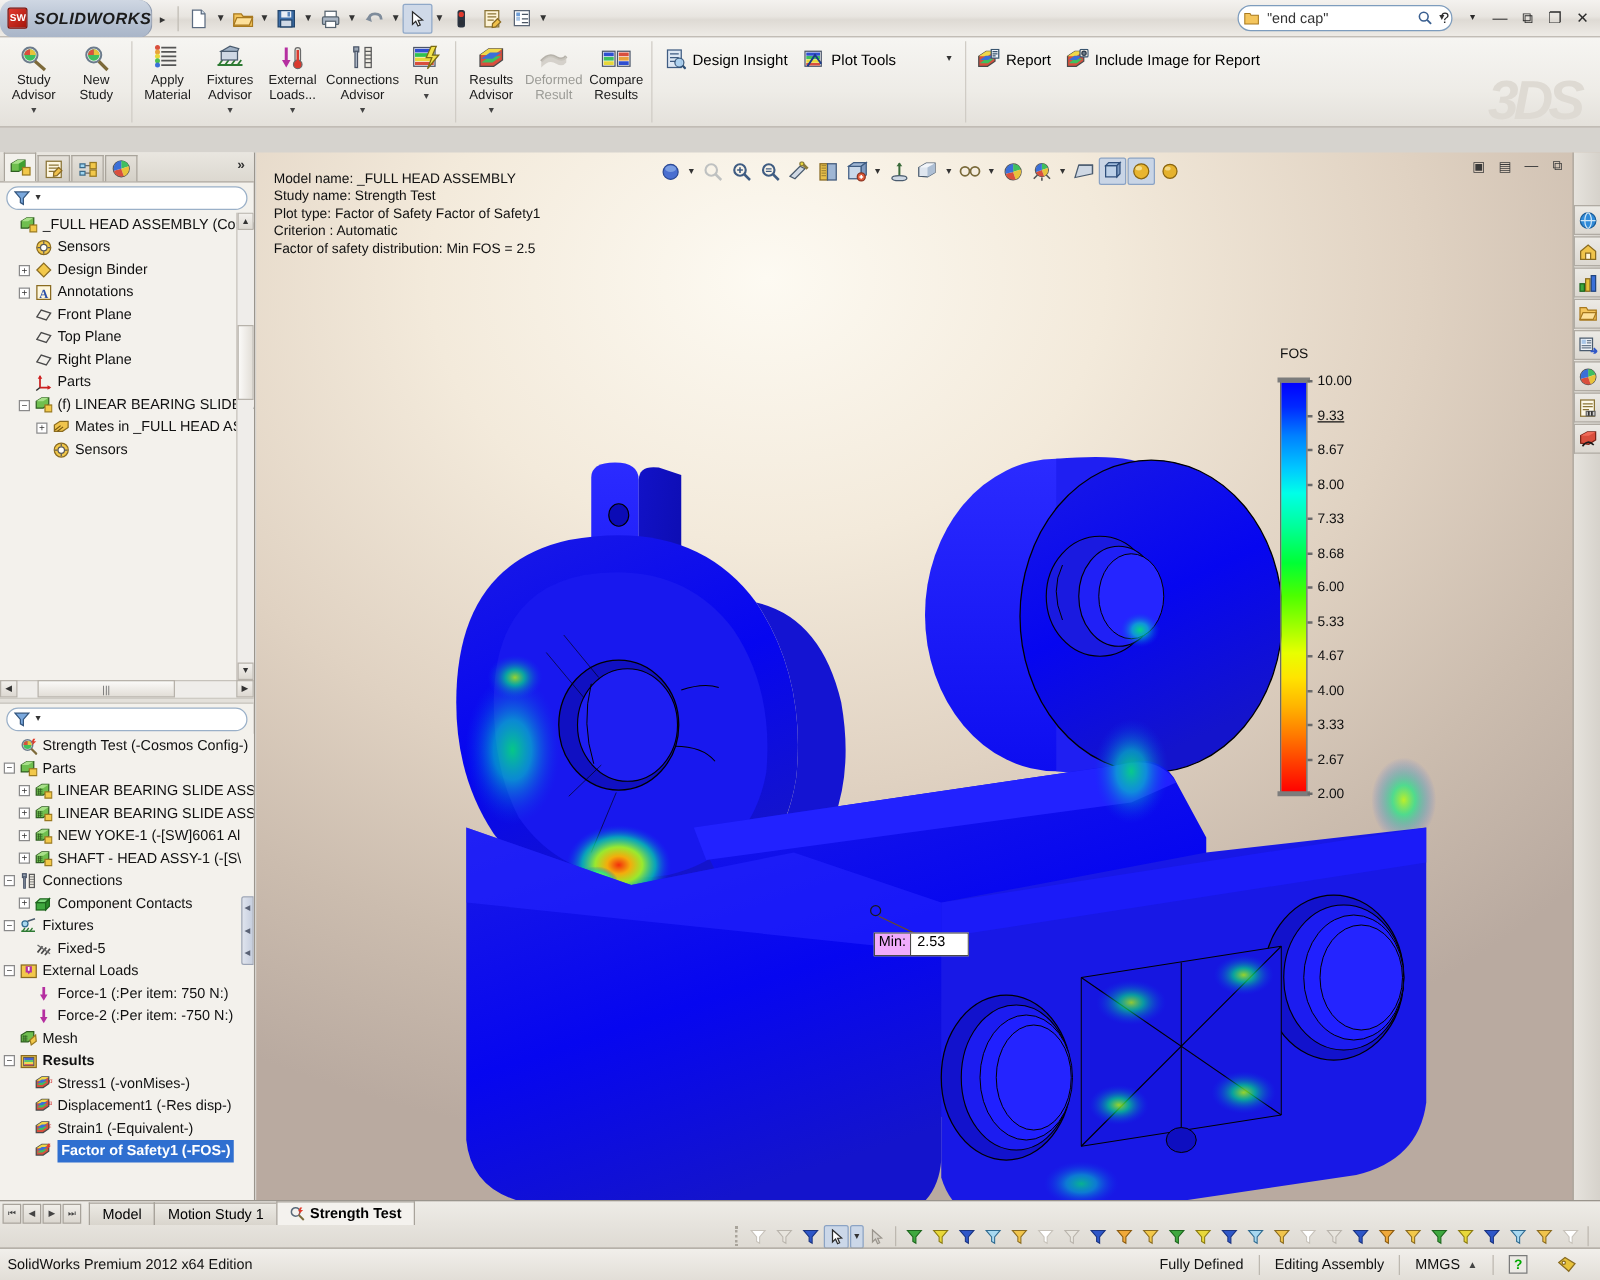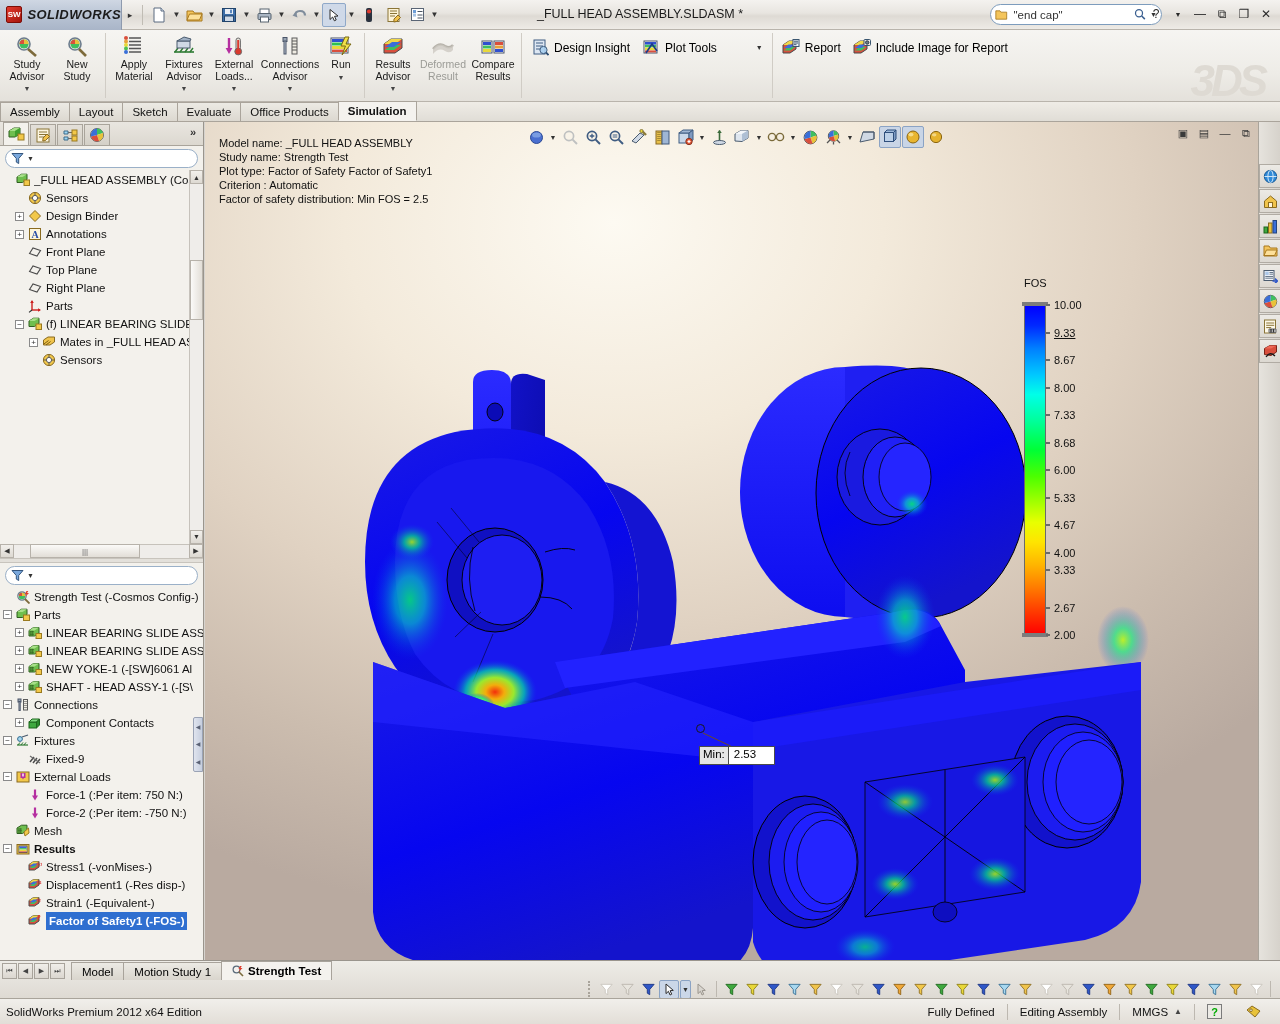--- a/index.html
+++ b/index.html
@@ -17,21 +17,21 @@
   .titlebar {
     position:absolute; left:0; top:0; width:1280px; height:30px;
     background:linear-gradient(to bottom,#f4f2ef 0%, #e8e5e0 45%, #dedad4 55%, #eeebe6 100%);
     border-bottom:1px solid #b9b4ac;
     display:flex; align-items:center;
   }
   .sw-logo {
     width:122px; height:30px;
     background:linear-gradient(to bottom,#cfd7e3 0%,#b9c4d4 50%,#a9b5c8 100%);
     border-right:1px solid #8e9aae;
-    display:flex; align-items:center; gap:5px; padding-left:6px;
+    display:flex; align-items:center; gap:5px; padding-left:6px;border-radius:11px;
   }
   .sw-mark {
     width:17px;height:17px;border-radius:2px;
     background:linear-gradient(135deg,#e23a2e,#a5150c);
     border:1px solid #7d0d06;
     color:#fff;font-size:8px;font-weight:bold;
     display:flex;align-items:center;justify-content:center;
     font-family:"Liberation Sans",sans-serif;
   }
   .sw-name { font-size:13px; font-weight:bold; font-style:italic; letter-spacing:.4px; color:#1b1b1b; }
@@ -221,21 +221,21 @@
   .ltick {
     position:absolute; left:0; display:flex; align-items:center; gap:4px;
     font-size:11px; color:#111; transform:translateY(-50%);
   }
   .ltick .dash { width:4px; height:2px; background:#6a6a6a; }
 
   .minlabel {
     position:absolute; left:494px; top:624px; display:flex; align-items:stretch;
     height:19px; border:1px solid #4a4a4a; background:#fff; font-size:11.5px;
   }
-  .minlabel .k { background:#e5e5e5; padding:1px 3px 0 3px; border-right:1px solid #4a4a4a; }
+  .minlabel .k { background:#f0abfc; padding:1px 3px 0 3px; border-right:1px solid #4a4a4a; }
   .minlabel .v { padding:1px 18px 0 5px; background:#fff; }
   .leaderline {
     position:absolute; left:496px; top:607px; width:44px; height:22px;
     pointer-events:none;
   }
   .minmark {
     position:absolute; left:491px; top:602px; width:9px; height:9px;
     border:1px solid #1a1a1a; border-radius:50%;
   }
 
@@ -369,21 +369,20 @@
     <div class="tb-icon">
       <svg width="15" height="15" viewBox="0 0 15 15">
           <rect x="1.5" y="1.5" width="12" height="12" fill="#fff" stroke="#5a6575"></rect>
           <rect x="3" y="3" width="3" height="3" fill="#6f9fd8"></rect>
           <path d="M7.5 4.5h5M7.5 8h5M7.5 11h5" stroke="#4a5563"></path>
           <rect x="3" y="6.6" width="3" height="3" fill="#a8c4e4"></rect>
         </svg>
     </div>
     <div class="tb-caret">▼</div>
 
-    <div class="doc-title">_FULL HEAD ASSEMBLY.SLDASM *</div>
 
     <div class="search-box">
       <svg width="15" height="14" viewBox="0 0 15 14">
           <path d="M1 2h5l1 1.6h7V12H1z" fill="#f4c55c" stroke="#a8791f"></path>
         </svg>
       <input value="&quot;end cap&quot;" style="">
       <svg width="15" height="15" viewBox="0 0 15 15">
           <circle cx="6" cy="6" r="4.2" fill="none" stroke="#3a5f90" stroke-width="1.5"></circle>
           <path d="M9.2 9.2 L13 13" stroke="#3a5f90" stroke-width="1.8"></path>
         </svg>
@@ -598,28 +597,20 @@
               <circle cx="14.2" cy="3.5" r="1.7" fill="#6d7a88" stroke="#2e3d4c"></circle>
             </svg>
         </span>
         <span>Include Image for Report</span>
       </div>
     </div>
 
     <div class="watermark">3DS</div>
   </div>
 
-  <div class="tabstrip">
-    <div class="ftab">Assembly</div>
-    <div class="ftab">Layout</div>
-    <div class="ftab">Sketch</div>
-    <div class="ftab">Evaluate</div>
-    <div class="ftab">Office Products</div>
-    <div class="ftab active">Simulation</div>
-  </div>
 
   <div class="leftpanel">
 
     <div class="tree-tabs">
       <div class="tree-tab active">
         <svg width="18" height="16" viewBox="0 0 18 16">
             <path d="M2 11 L2 5 L7 2 L13 2 L13 8 L8 11z" fill="#6fbf4f" stroke="#2f5f20"></path>
             <path d="M2 5 L7 2 L13 2 L8 5z" fill="#a8e08a"></path>
             <path d="M8 5 L8 11 L13 8 L13 2z" fill="#3f9f2f"></path>
             <rect x="11" y="8" width="6" height="6" fill="#f2c84a" stroke="#9a7a20"></rect>
@@ -908,21 +899,21 @@
             <span class="tlabel">Fixtures</span>
           </div>
           <div class="tnode indent1">
             <span class="tog blank"></span>
             <span class="tico">
               <svg width="14" height="14" viewBox="0 0 14 14">
                 <path d="M2 10 L6 5 M5 11 L9 6 M8 12 L12 7" stroke="#4a4a4a" stroke-width="1.5"></path>
                 <path d="M2 4 L12 11" stroke="#6a6a6a" stroke-width="1.1"></path>
               </svg>
             </span>
-            <span class="tlabel">Fixed-9</span>
+            <span class="tlabel">Fixed-5</span>
           </div>
           <div class="tnode indent0">
             <span class="tog">−</span>
             <span class="tico">
               <svg width="14" height="14" viewBox="0 0 14 14">
                 <rect x="1" y="2" width="12" height="10" fill="#f2c84a" stroke="#8a6b20"></rect>
                 <rect x="4.5" y="3" width="5" height="5" fill="#b52fa0"></rect>
                 <path d="M7 3.5 v4" stroke="#fff" stroke-width="1.4"></path>
                 <path d="M5.2 6.5 L7 9.5 L8.8 6.5z" fill="#b52fa0"></path>
               </svg>
@@ -1347,21 +1338,21 @@
               <span>5.33</span>
             </div>
             <div class="ltick" style="top: 220px;">
               <span class="dash"></span>
               <span>4.67</span>
             </div>
             <div class="ltick" style="top: 247.5px;">
               <span class="dash"></span>
               <span>4.00</span>
             </div>
-            <div class="ltick" style="top: 265px; justify-content: space-between;">
+            <div class="ltick" style="top: 275px; justify-content: space-between;">
               <span class="dash"></span>
               <span>3.33</span>
             </div>
             <div class="ltick" style="top: 302.5px;">
               <span class="dash"></span>
               <span>2.67</span>
             </div>
             <div class="ltick" style="top: 330px;">
               <span class="dash"></span>
               <span>2.00</span>

